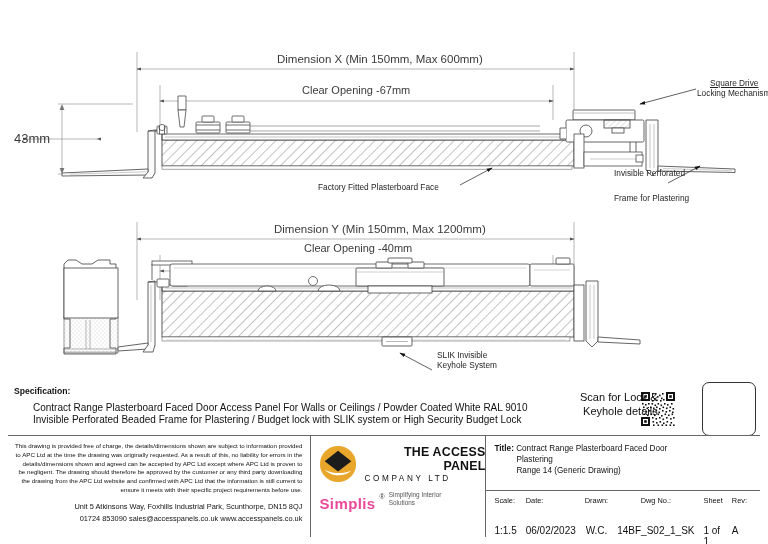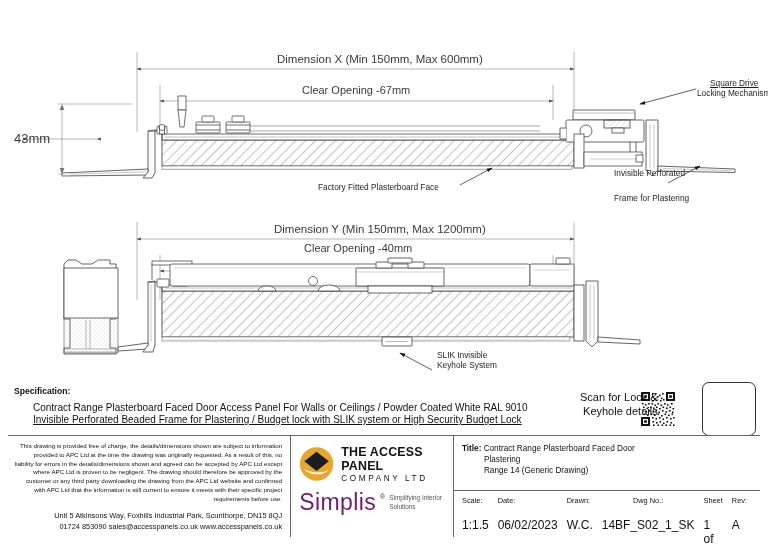--- a/index.html
+++ b/index.html
@@ -36,21 +36,21 @@
   }
   .dim-title { font-size: 11.5px; color: #3a3a3a; }
   .dim-sub   { font-size: 11px;  color: #3a3a3a; }
   .dim-43    { font-size: 13px;  color: #3a3a3a; }
   .callout   { font-size: 8.3px; color: #1f1f1f; }
 
   
   #spec-block { position: absolute; left: 14px; top: 386px; width: 560px; }
   .spec-head { font-size: 8.6px; font-weight: bold; color: #111; }
   .spec-line { font-size: 10px; color: #111; margin-top: 2px; margin-left: 19px; }
-  .spec-line + .spec-line { margin-top: 1px; text-decoration: underline; }
+  .spec-line + .spec-line { margin-top: 1px; }
 
   
   #qr-group { position: absolute; left: 580px; top: 390px; display: flex; align-items: center; gap: 5px; }
   .qr-text { font-size: 11px; text-align: right; color: #111; line-height: 1.3; }
   #hinge-box {
     position: absolute; left: 702px; top: 382px;
     width: 54px; height: 54px;
     border: 1px solid #333; border-radius: 7px;
     background: #fff;
   }
@@ -70,29 +70,29 @@
     width: 185px; border-right: 1px solid #666;
     position: relative;
   }
   #tb-right { flex: 1; position: relative; }
   #tb-title-row { padding: 7px 6px 4px 8px; border-bottom: 1px solid #666; height: 55px; }
   .tb-title-line { font-size: 8.2px; color: #111; line-height: 1.36; }
   .tb-title-kw { font-weight: bold; }
   #tb-meta { display: flex; padding: 5px 4px 0 8px; }
   .meta-col { margin-right: 9px; }
   .meta-h { font-size: 7.4px; color: #111; font-weight: normal; }
-  .meta-v { font-size: 12px; color: #111; margin-top: 13px; }
+  .meta-v { font-size: 10px; color: #111; margin-top: 20px; }
 
   
   #apc-logo { position: absolute; left: 8px; top: 8px; display: flex; align-items: center; gap: 7px; }
   #apc-mark { width: 40px; height: 40px; }
-  .apc-t1 { font-size: 12.4px; font-weight: bold; letter-spacing: .2px; color: #111; }
+  .apc-t1 { font-size: 12.4px; font-weight: bold; letter-spacing: .2px; color: #111; text-align: right; }
   .apc-t2 { font-size: 8.2px; letter-spacing: 2.6px; color: #111; margin-top: 1px; }
   #simplis { position: absolute; left: 8px; top: 55px; display: flex; align-items: flex-end; gap: 4px; }
-  .simplis-word { font-size: 23px; color: #701a75; letter-spacing: .4px; line-height: 1; }
+  .simplis-word { font-size: 15px; color: #ec4899; letter-spacing: .4px; line-height: 1; font-weight: bold; }
   .simplis-r { font-size: 7px; color: #3a3a3a; vertical-align: super; }
   .simplis-tag { font-size: 6.4px; color: #555; line-height: 1.3; padding-bottom: 3px; }
 </style>
 </head>
 <body>
 
 <div id="sheet">
 
   <svg id="drawing-svg" viewBox="0 0 768 544">
     <defs>

